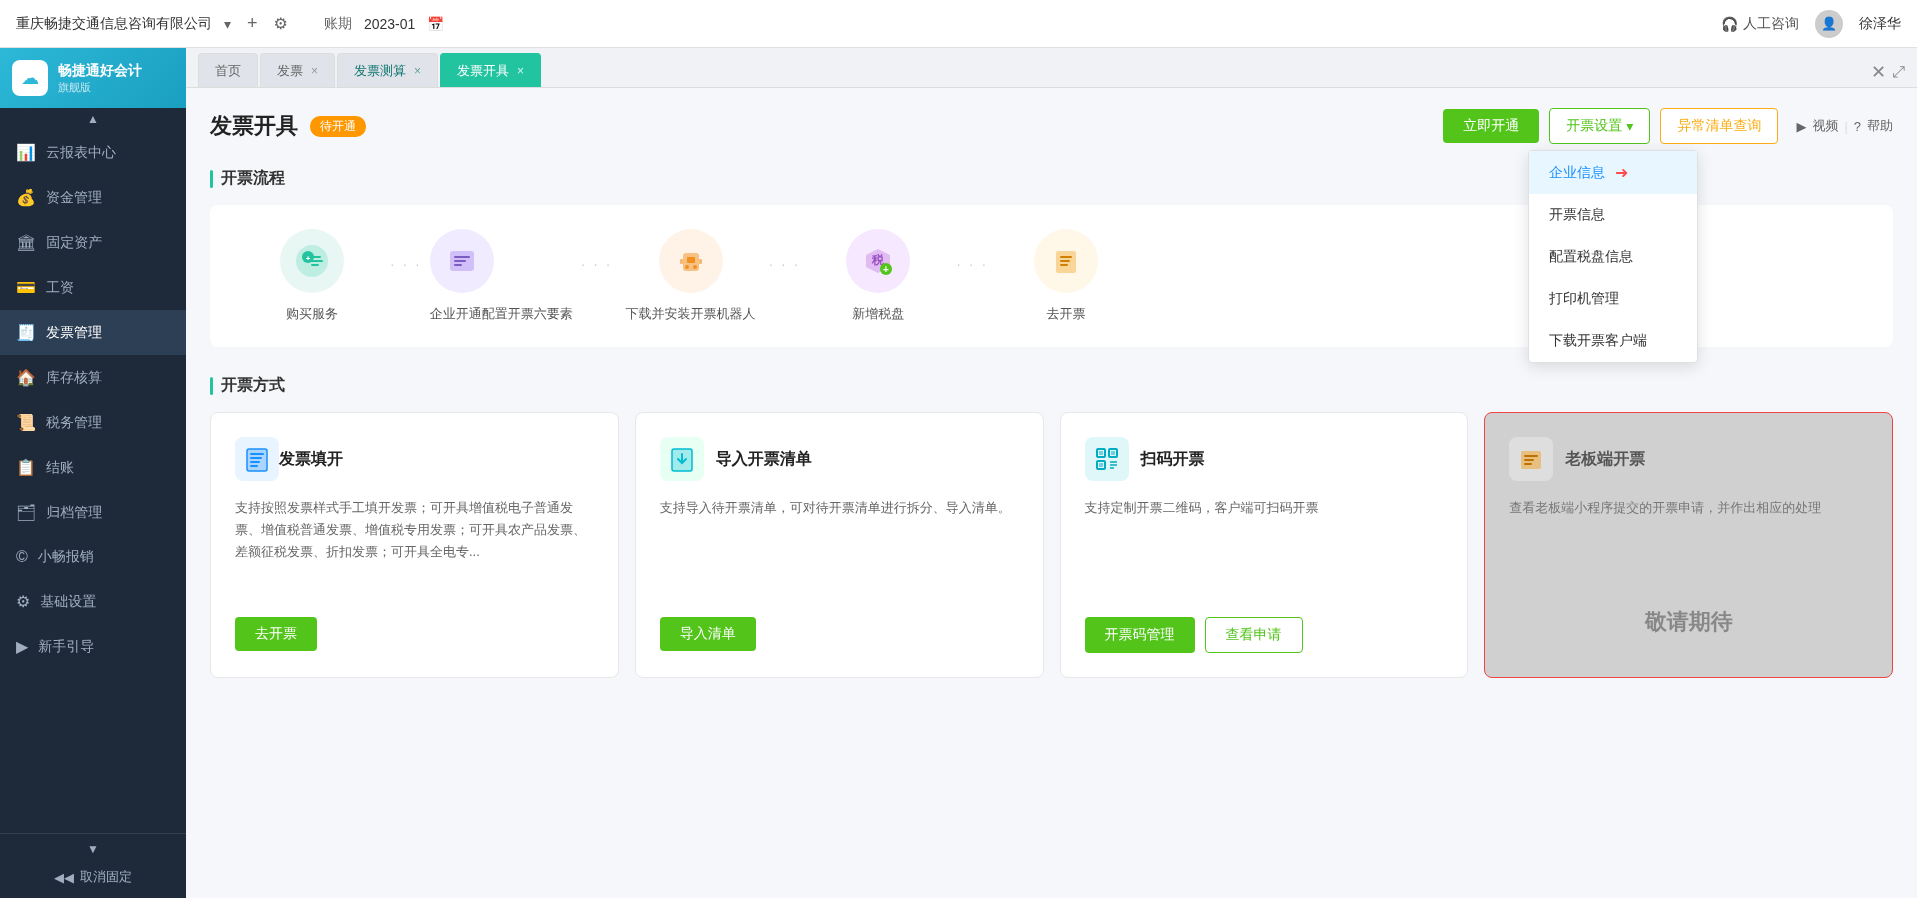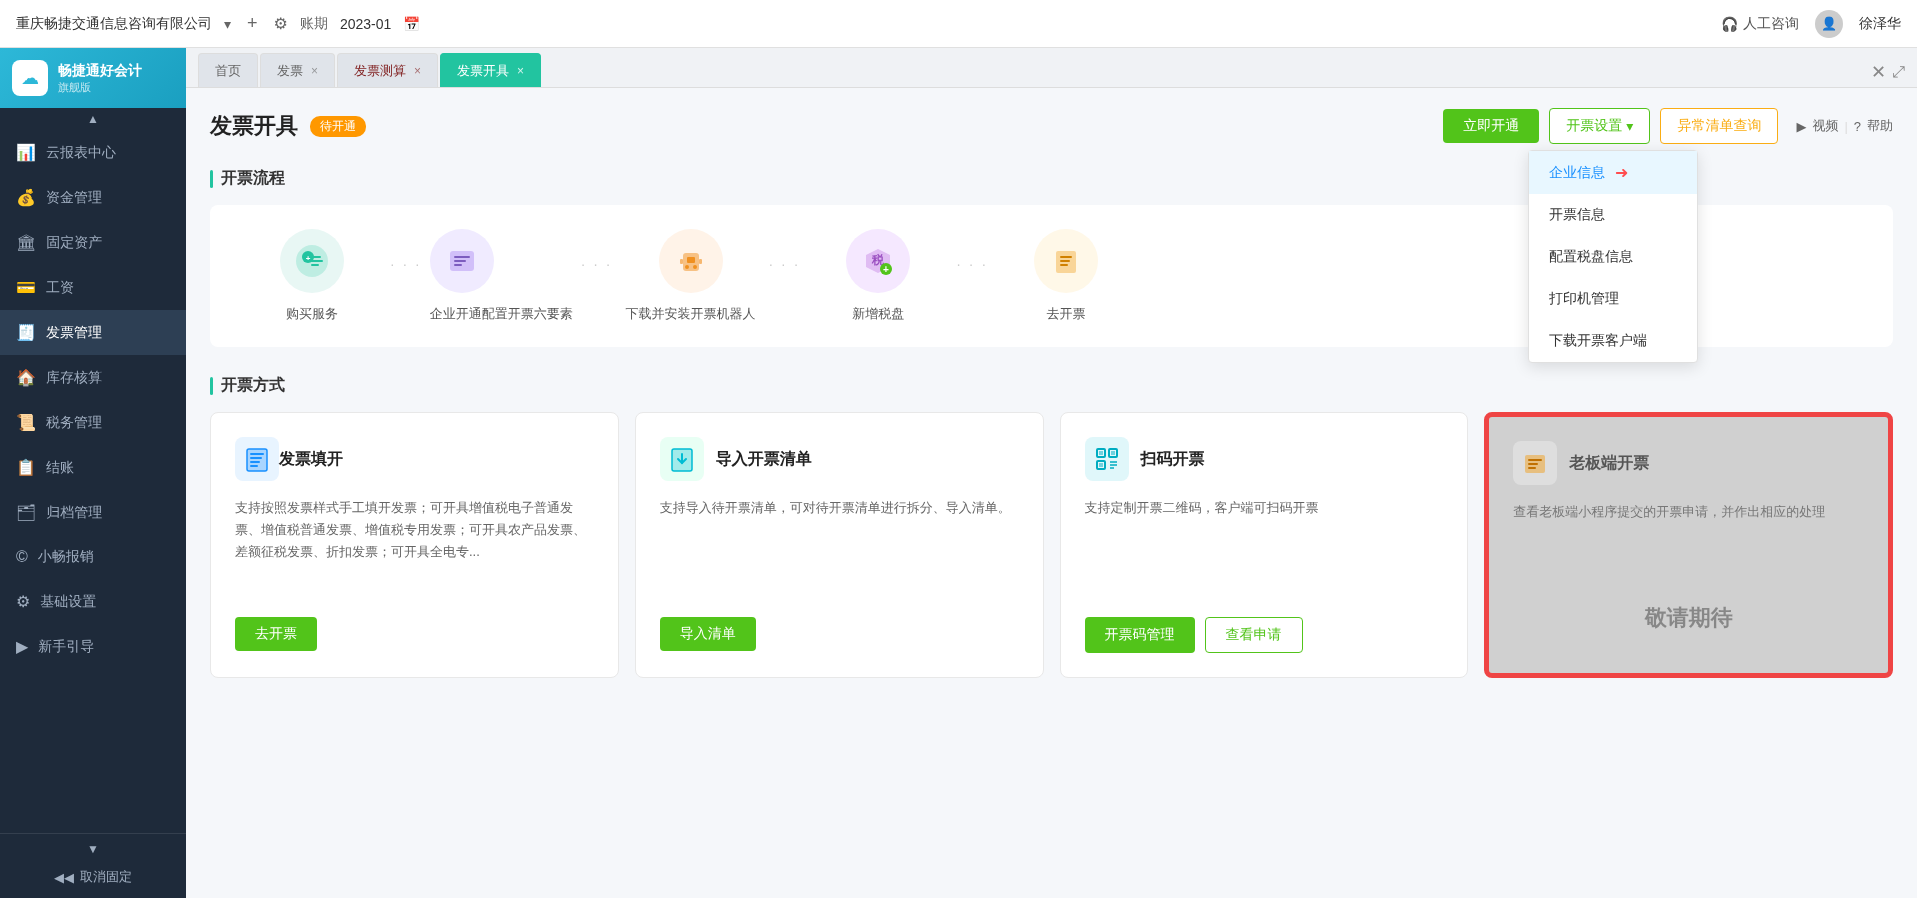--- a/index.html
+++ b/index.html
@@ -31,21 +31,21 @@
     }
   </style>
 </head>
 <body>
 
 <div style="height:48px; background:#fff; border-bottom:1px solid #e0e0e0; display:flex; align-items:center; padding:0 16px; gap:12px; flex-shrink:0;">
   <span style="font-size:14px; color:#333; font-weight:500;">重庆畅捷交通信息咨询有限公司</span>
   <span style="color:#666; font-size:14px; cursor:pointer;">▾</span>
   <span style="color:#666; font-size:18px; cursor:pointer; padding:0 4px;">+</span>
   <span style="color:#666; font-size:16px; cursor:pointer;">⚙</span>
-  <span style="font-size:14px; color:#666; margin-left:0;">账期</span>
+  <span style="font-size:14px; color:#666; margin-left:24px;">账期</span>
   <span style="font-size:14px; color:#333; font-weight:500;">2023-01</span>
   <span style="color:#666; font-size:14px; cursor:pointer;">📅</span>
   <div style="margin-left:auto; display:flex; align-items:center; gap:16px;">
     <span style="display:flex; align-items:center; gap:4px; font-size:14px; color:#555; cursor:pointer;">
       <span>🎧</span>
       <span>人工咨询</span>
     </span>
     <span style="width:28px;height:28px;border-radius:50%;background:#ccc;display:inline-flex;align-items:center;justify-content:center;font-size:13px;color:#666;">👤</span>
     <span style="font-size:14px; color:#333;">徐泽华</span>
   </div>
@@ -126,21 +126,21 @@
   <div style="flex:1; display:flex; flex-direction:column; overflow:hidden; background:#f5f7fa;">
 
     <div style="height:40px; background:#f0f2f5; display:flex; align-items:flex-end; padding:0 12px; gap:2px; border-bottom:1px solid #ddd; flex-shrink:0;">
       <div style="height:34px;padding:0 16px;display:flex;align-items:center;font-size:13px;color:#666;cursor:pointer;border-radius:4px 4px 0 0;background:#e0e4ea;border:1px solid #ddd;border-bottom:none;">
         <span>首页</span>
       </div>
       <div style="height:34px;padding:0 16px;display:flex;align-items:center;gap:8px;font-size:13px;color:#666;cursor:pointer;border-radius:4px 4px 0 0;background:#e0e4ea;border:1px solid #ddd;border-bottom:none;">
         <span>发票</span>
         <span style="font-size:12px;opacity:0.6;">×</span>
       </div>
-      <div style="height:34px;padding:0 16px;display:flex;align-items:center;gap:8px;font-size:13px;color:#7f1d1d;cursor:pointer;border-radius:4px 4px 0 0;background:#e0e4ea;border:1px solid #ddd;border-bottom:none;">
+      <div style="height:34px;padding:0 16px;display:flex;align-items:center;gap:8px;font-size:13px;color:#0f766e;cursor:pointer;border-radius:4px 4px 0 0;background:#e0e4ea;border:1px solid #ddd;border-bottom:none;">
         <span>发票测算</span>
         <span style="font-size:12px;opacity:0.6;">×</span>
       </div>
       <div style="height:34px;padding:0 16px;display:flex;align-items:center;gap:8px;font-size:13px;color:#fff;cursor:pointer;border-radius:4px 4px 0 0;background:#22c4a0;border:1px solid #22c4a0;border-bottom:none;">
         <span>发票开具</span>
         <span style="font-size:12px;opacity:0.8;">×</span>
       </div>
       <div style="margin-left:auto; display:flex; align-items:center; gap:6px; padding-bottom:4px;">
         <span style="font-size:18px;color:#888;cursor:pointer;">✕</span>
         <span style="font-size:16px;color:#888;cursor:pointer;">⤢</span>
@@ -348,21 +348,21 @@
             </div>
             <div style="font-size:13px;color:#666;line-height:1.7;margin-bottom:20px;min-height:100px;">
               支持定制开票二维码，客户端可扫码开票
             </div>
             <div style="display:flex;gap:10px;">
               <button style="background:#52c41a;color:#fff;border:none;padding:0 20px;border-radius:4px;font-size:14px;cursor:pointer;">开票码管理</button>
               <button style="background:#fff;color:#52c41a;border:1px solid #52c41a;padding:8px 20px;border-radius:4px;font-size:14px;cursor:pointer;">查看申请</button>
             </div>
           </div>
 
-          <div style="background:#d0d0d0;border-radius:8px;padding:24px;border:5px solid #ef4444;position:relative;overflow:hidden;">
+          <div style="background:#d0d0d0;border-radius:8px;padding:24px;border:1px solid #ef4444;position:relative;overflow:hidden;">
             <div style="display:flex;align-items:center;gap:12px;margin-bottom:16px;">
               <div style="width:44px;height:44px;border-radius:8px;background:rgba(255,255,255,0.3);display:flex;align-items:center;justify-content:center;">
                 <svg width="28" height="28" viewBox="0 0 28 28">
                   <rect x="4" y="6" width="20" height="18" rx="2" fill="#f0a020" opacity="0.5"></rect>
                   <rect x="7" y="10" width="14" height="2" rx="1" fill="#c07000"></rect>
                   <rect x="7" y="14" width="10" height="2" rx="1" fill="#c07000"></rect>
                   <rect x="7" y="18" width="8" height="2" rx="1" fill="#c07000"></rect>
                 </svg>
               </div>
               <span style="font-size:16px;font-weight:bold;color:#555;">老板端开票</span>

